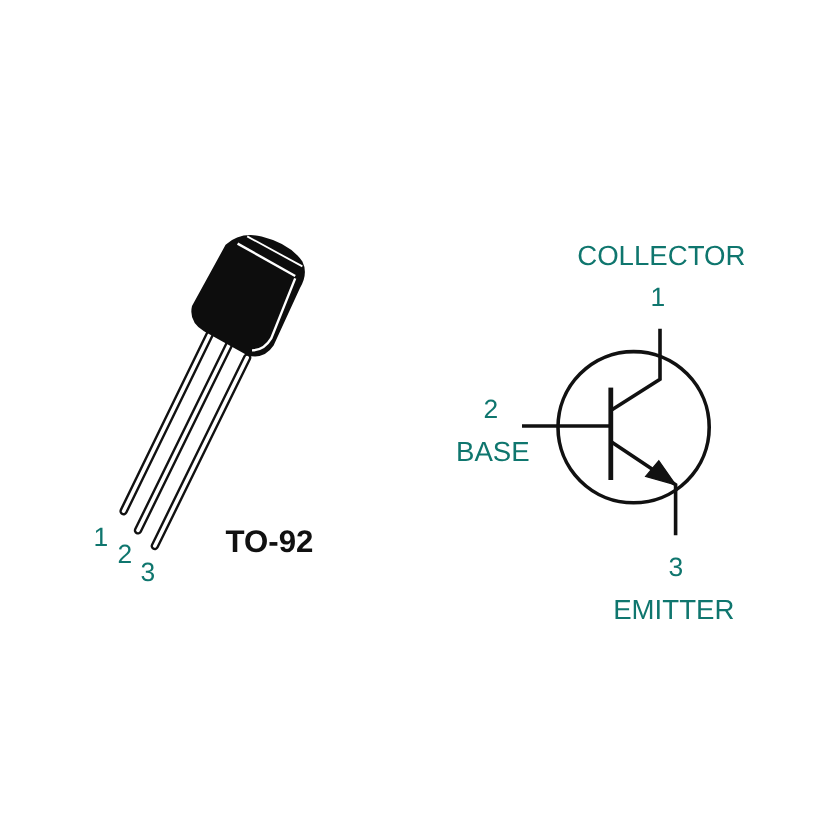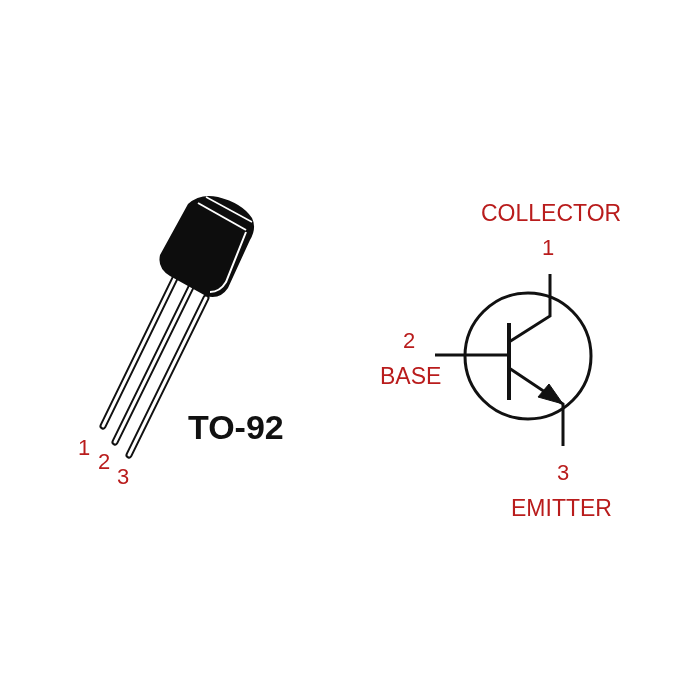--- a/index.html
+++ b/index.html
@@ -1,21 +1,21 @@
 <!DOCTYPE html>
 <html><head>
 <meta charset="utf-8">
 <style>
   html, body { margin:0; padding:0; background:#ffffff; }
   body { width:700px; height:700px; position:relative; overflow:hidden; font-family:"Liberation Sans", sans-serif; }
   svg { position:absolute; left:0; top:0; }
-  .lbl { position:absolute; color:#b91c1c; font-family:"Liberation Sans", sans-serif; line-height:1; white-space:nowrap; }
+  .lbl { position:absolute; color:#0f766e; font-family:"Liberation Sans", sans-serif; line-height:1; white-space:nowrap; }
   .pin { font-size:22px; }
   .term { font-size:23px; letter-spacing:0px; }
-  .pkg { font-size:34px; font-weight:bold; color:#111; }
+  .pkg { font-size:26px; font-weight:bold; color:#111;margin-top:28px; }
 </style>
 </head>
 <body>
 
 <svg width="700" height="700" viewBox="0 0 700 700">
 
   <g>
 
     <g>
       <line x1="178" y1="272" x2="103" y2="426" stroke="#111" stroke-width="7" stroke-linecap="round"></line>

